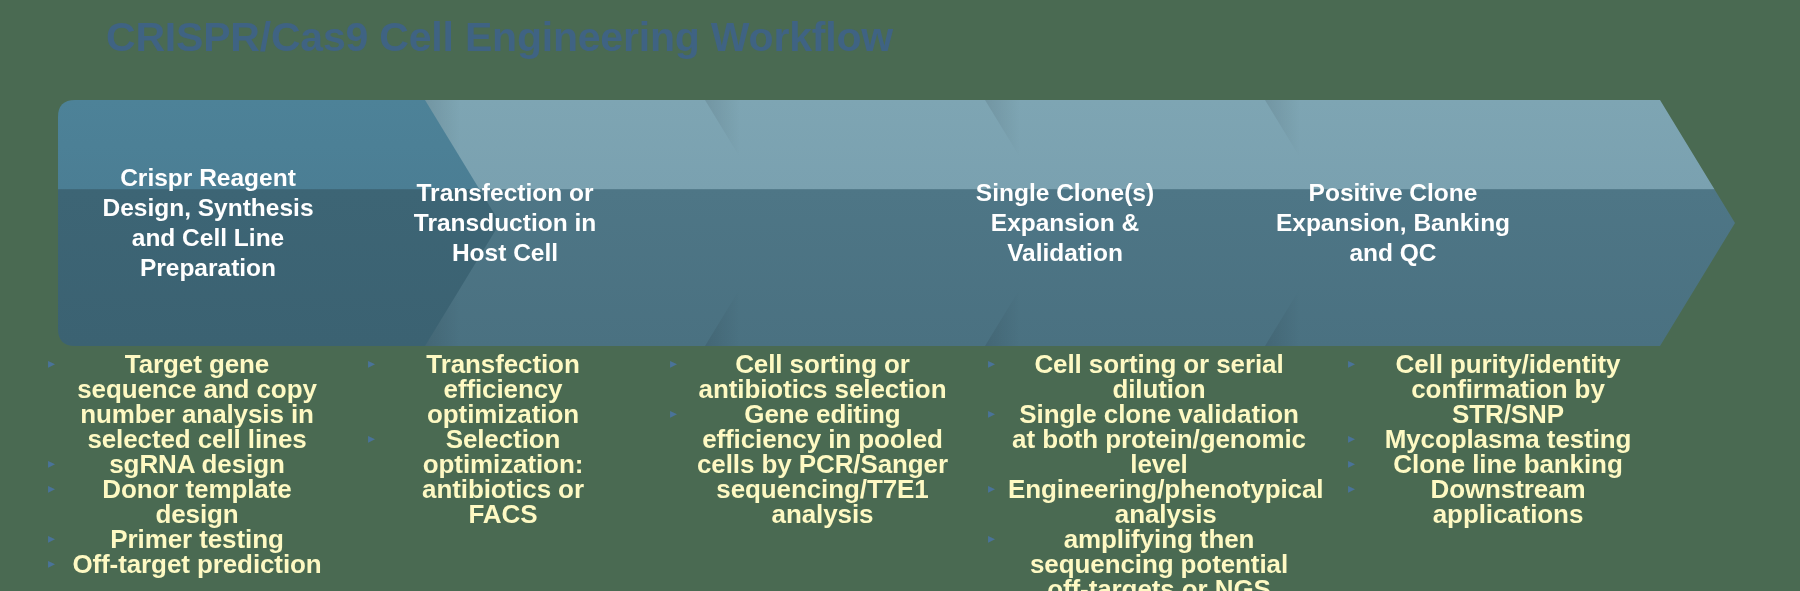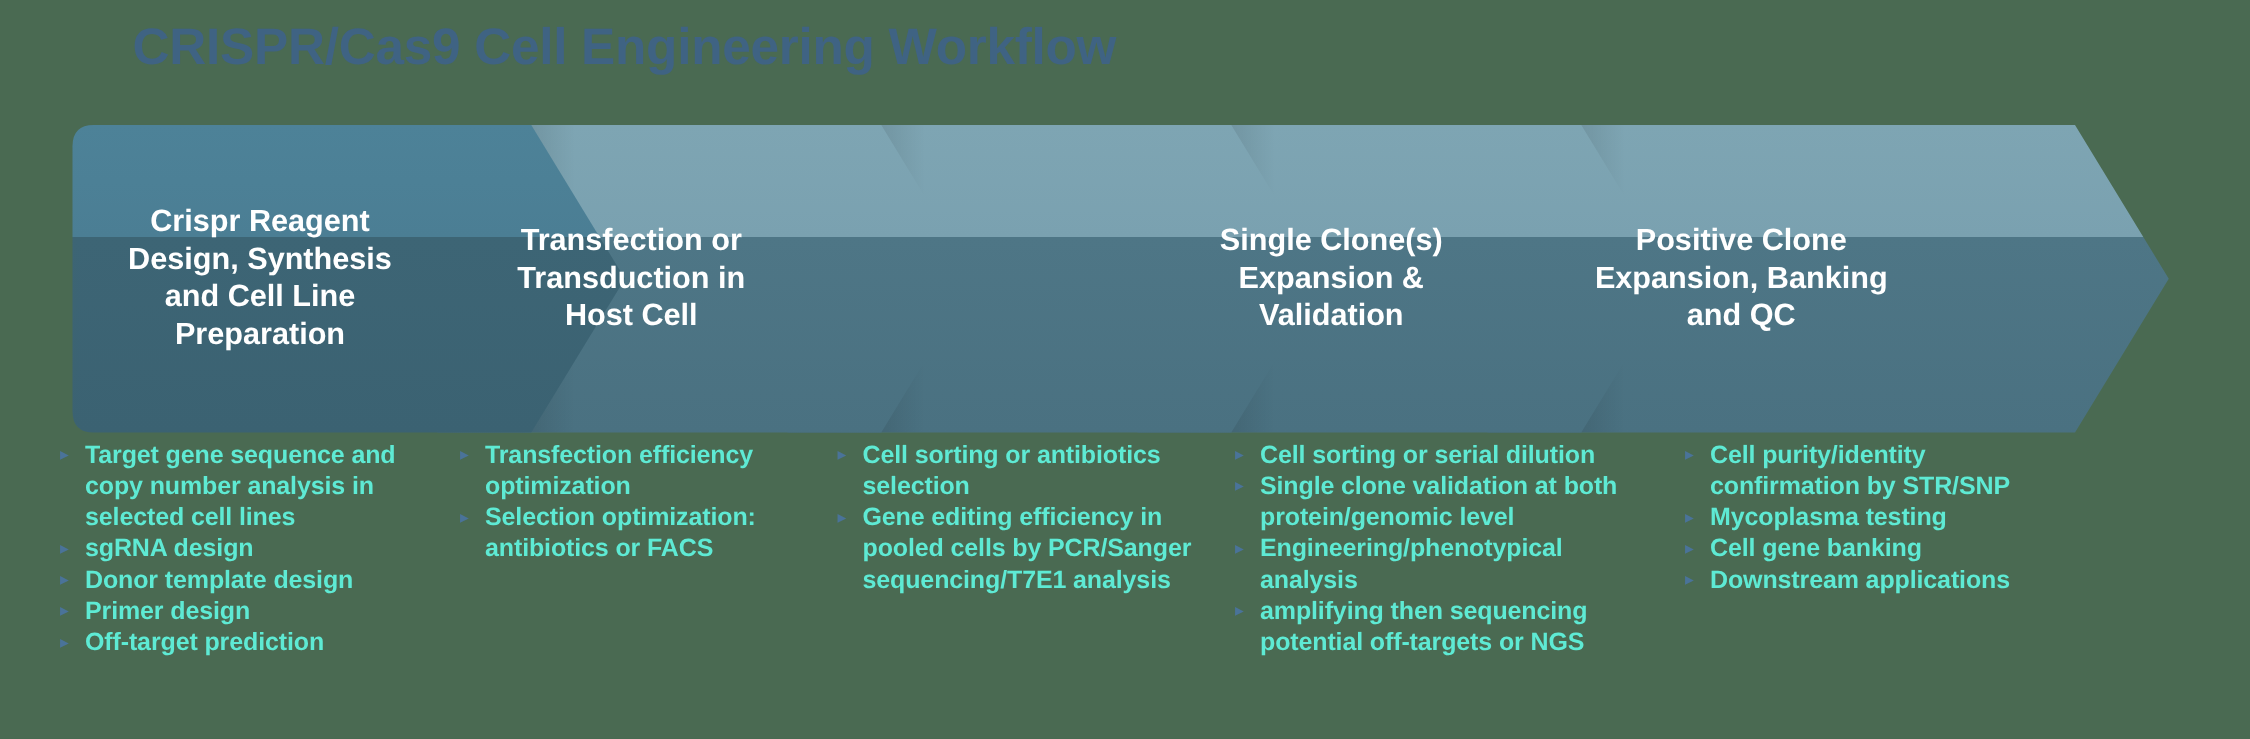--- a/index.html
+++ b/index.html
@@ -88,25 +88,26 @@
     width: 17px;
     margin-right: 3px;
     color: #4a7399;
     font-size: 14px;
     line-height: 25px;
     text-align: left;
     transform: translateY(-1px);
   }
   .bullet-text {
     flex: 1 1 auto;
-    color: #5eead4;
-    font-size: 20px;
+    color: #fef9c3;
+    font-size: 26px;
     font-weight: bold;
     line-height: 25px;
     letter-spacing: -0.1px;
+    text-align: center;
   }
   .bullet-item.no-marker .bullet-marker { visibility: hidden; }
 </style>
 </head>
 <body>
 
 <div id="stage">
 
   <div id="page-title">CRISPR/Cas9 Cell Engineering Workflow</div>
 
@@ -201,21 +202,21 @@
       <div class="bullet-item">
         <span class="bullet-marker">▸</span>
         <span class="bullet-text">sgRNA design</span>
       </div>
       <div class="bullet-item">
         <span class="bullet-marker">▸</span>
         <span class="bullet-text">Donor template design</span>
       </div>
       <div class="bullet-item">
         <span class="bullet-marker">▸</span>
-        <span class="bullet-text">Primer design</span>
+        <span class="bullet-text">Primer testing</span>
       </div>
       <div class="bullet-item">
         <span class="bullet-marker">▸</span>
         <span class="bullet-text">Off-target prediction</span>
       </div>
     </div>
 
     <div class="bullet-col" style="left:368px; width:250px;">
       <div class="bullet-item">
         <span class="bullet-marker">▸</span>
@@ -261,21 +262,21 @@
       <div class="bullet-item">
         <span class="bullet-marker">▸</span>
         <span class="bullet-text">Cell purity/identity confirmation by STR/SNP</span>
       </div>
       <div class="bullet-item">
         <span class="bullet-marker">▸</span>
         <span class="bullet-text">Mycoplasma testing</span>
       </div>
       <div class="bullet-item">
         <span class="bullet-marker">▸</span>
-        <span class="bullet-text">Cell gene banking</span>
+        <span class="bullet-text">Clone line banking</span>
       </div>
       <div class="bullet-item">
         <span class="bullet-marker">▸</span>
         <span class="bullet-text">Downstream applications</span>
       </div>
     </div>
 
   </div>
 </div>
 

